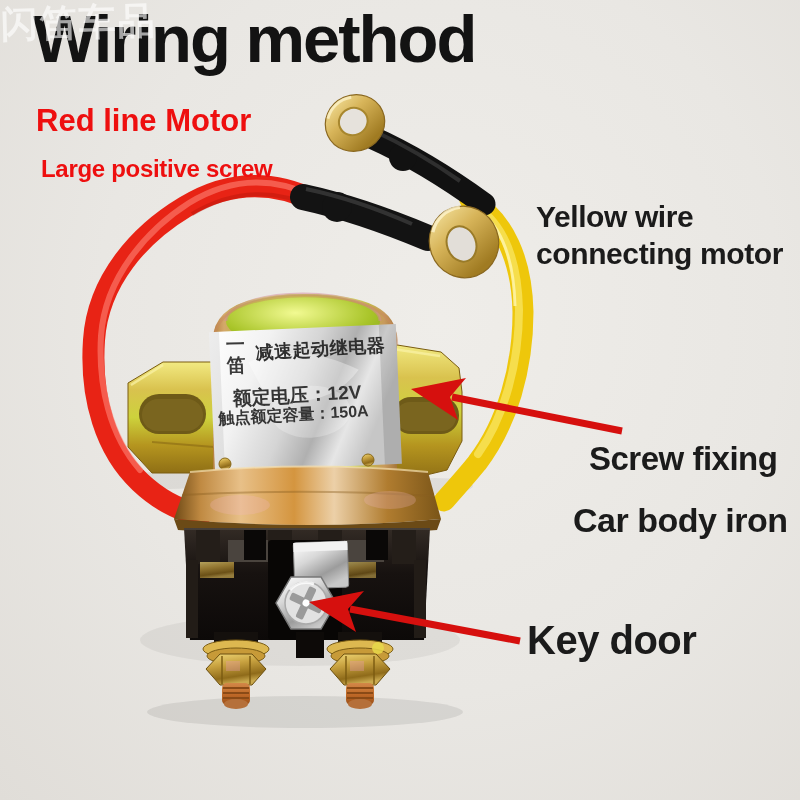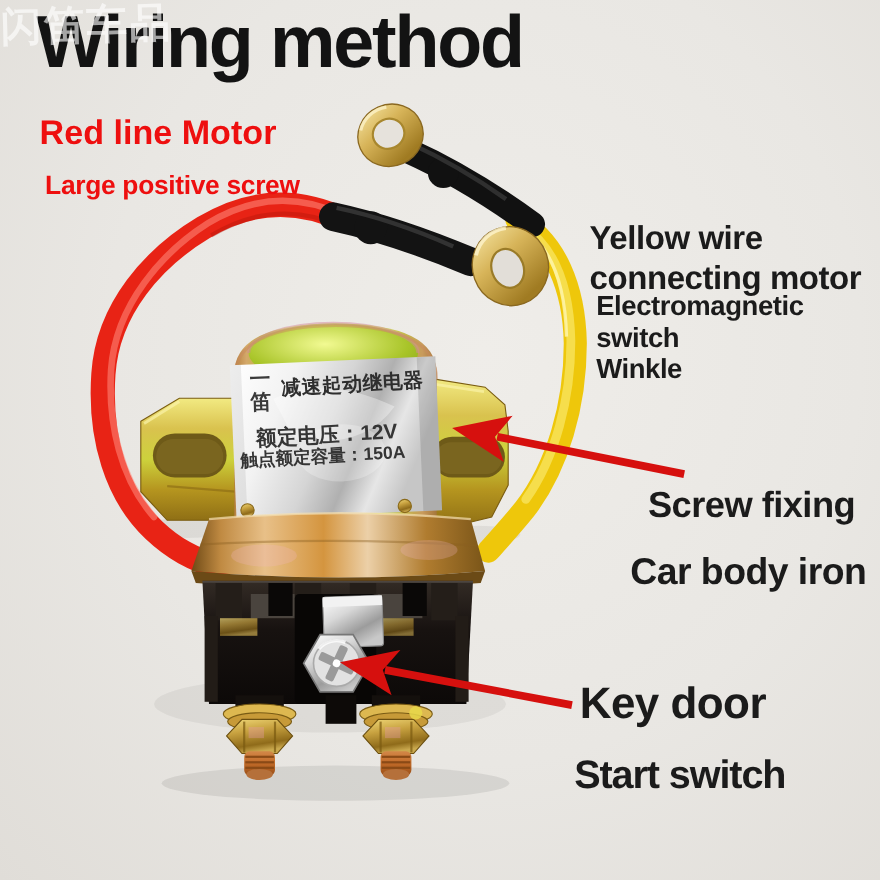--- a/index.html
+++ b/index.html
@@ -250,26 +250,23 @@
     <line x1="520" y1="641" x2="350" y2="609" stroke="#d6100e" stroke-width="7"></line>
     <polygon points="309,602 364,591 348,609 356,632" fill="#d6100e"></polygon>
   </g>
 </svg>
 
 <div class="txt title">Wiring method</div>
 <div class="txt red1">Red line Motor</div>
 <div class="txt red2">Large positive screw</div>
 <div class="txt blk yellowwire-lbl">Yellow wire
 connecting motor</div>
-<div class="txt blk em-lbl">Electromagnetic switch
-Winkle</div>
 <div class="txt blk screwfix-lbl">Screw fixing</div>
 <div class="txt blk carbody-lbl">Car body iron</div>
 <div class="txt blk keydoor-lbl">Key door</div>
-<div class="txt blk startswitch-lbl">Start switch</div>
 
 <div class="lab brand">一笛</div>
 <div class="lab prodname">减速起动继电器</div>
 <div class="lab voltage">额定电压：12V</div>
 <div class="lab capacity">触点额定容量：150A</div>
 <div class="watermark">闪笛车品</div>
 
 </div>
 
 </body></html>

